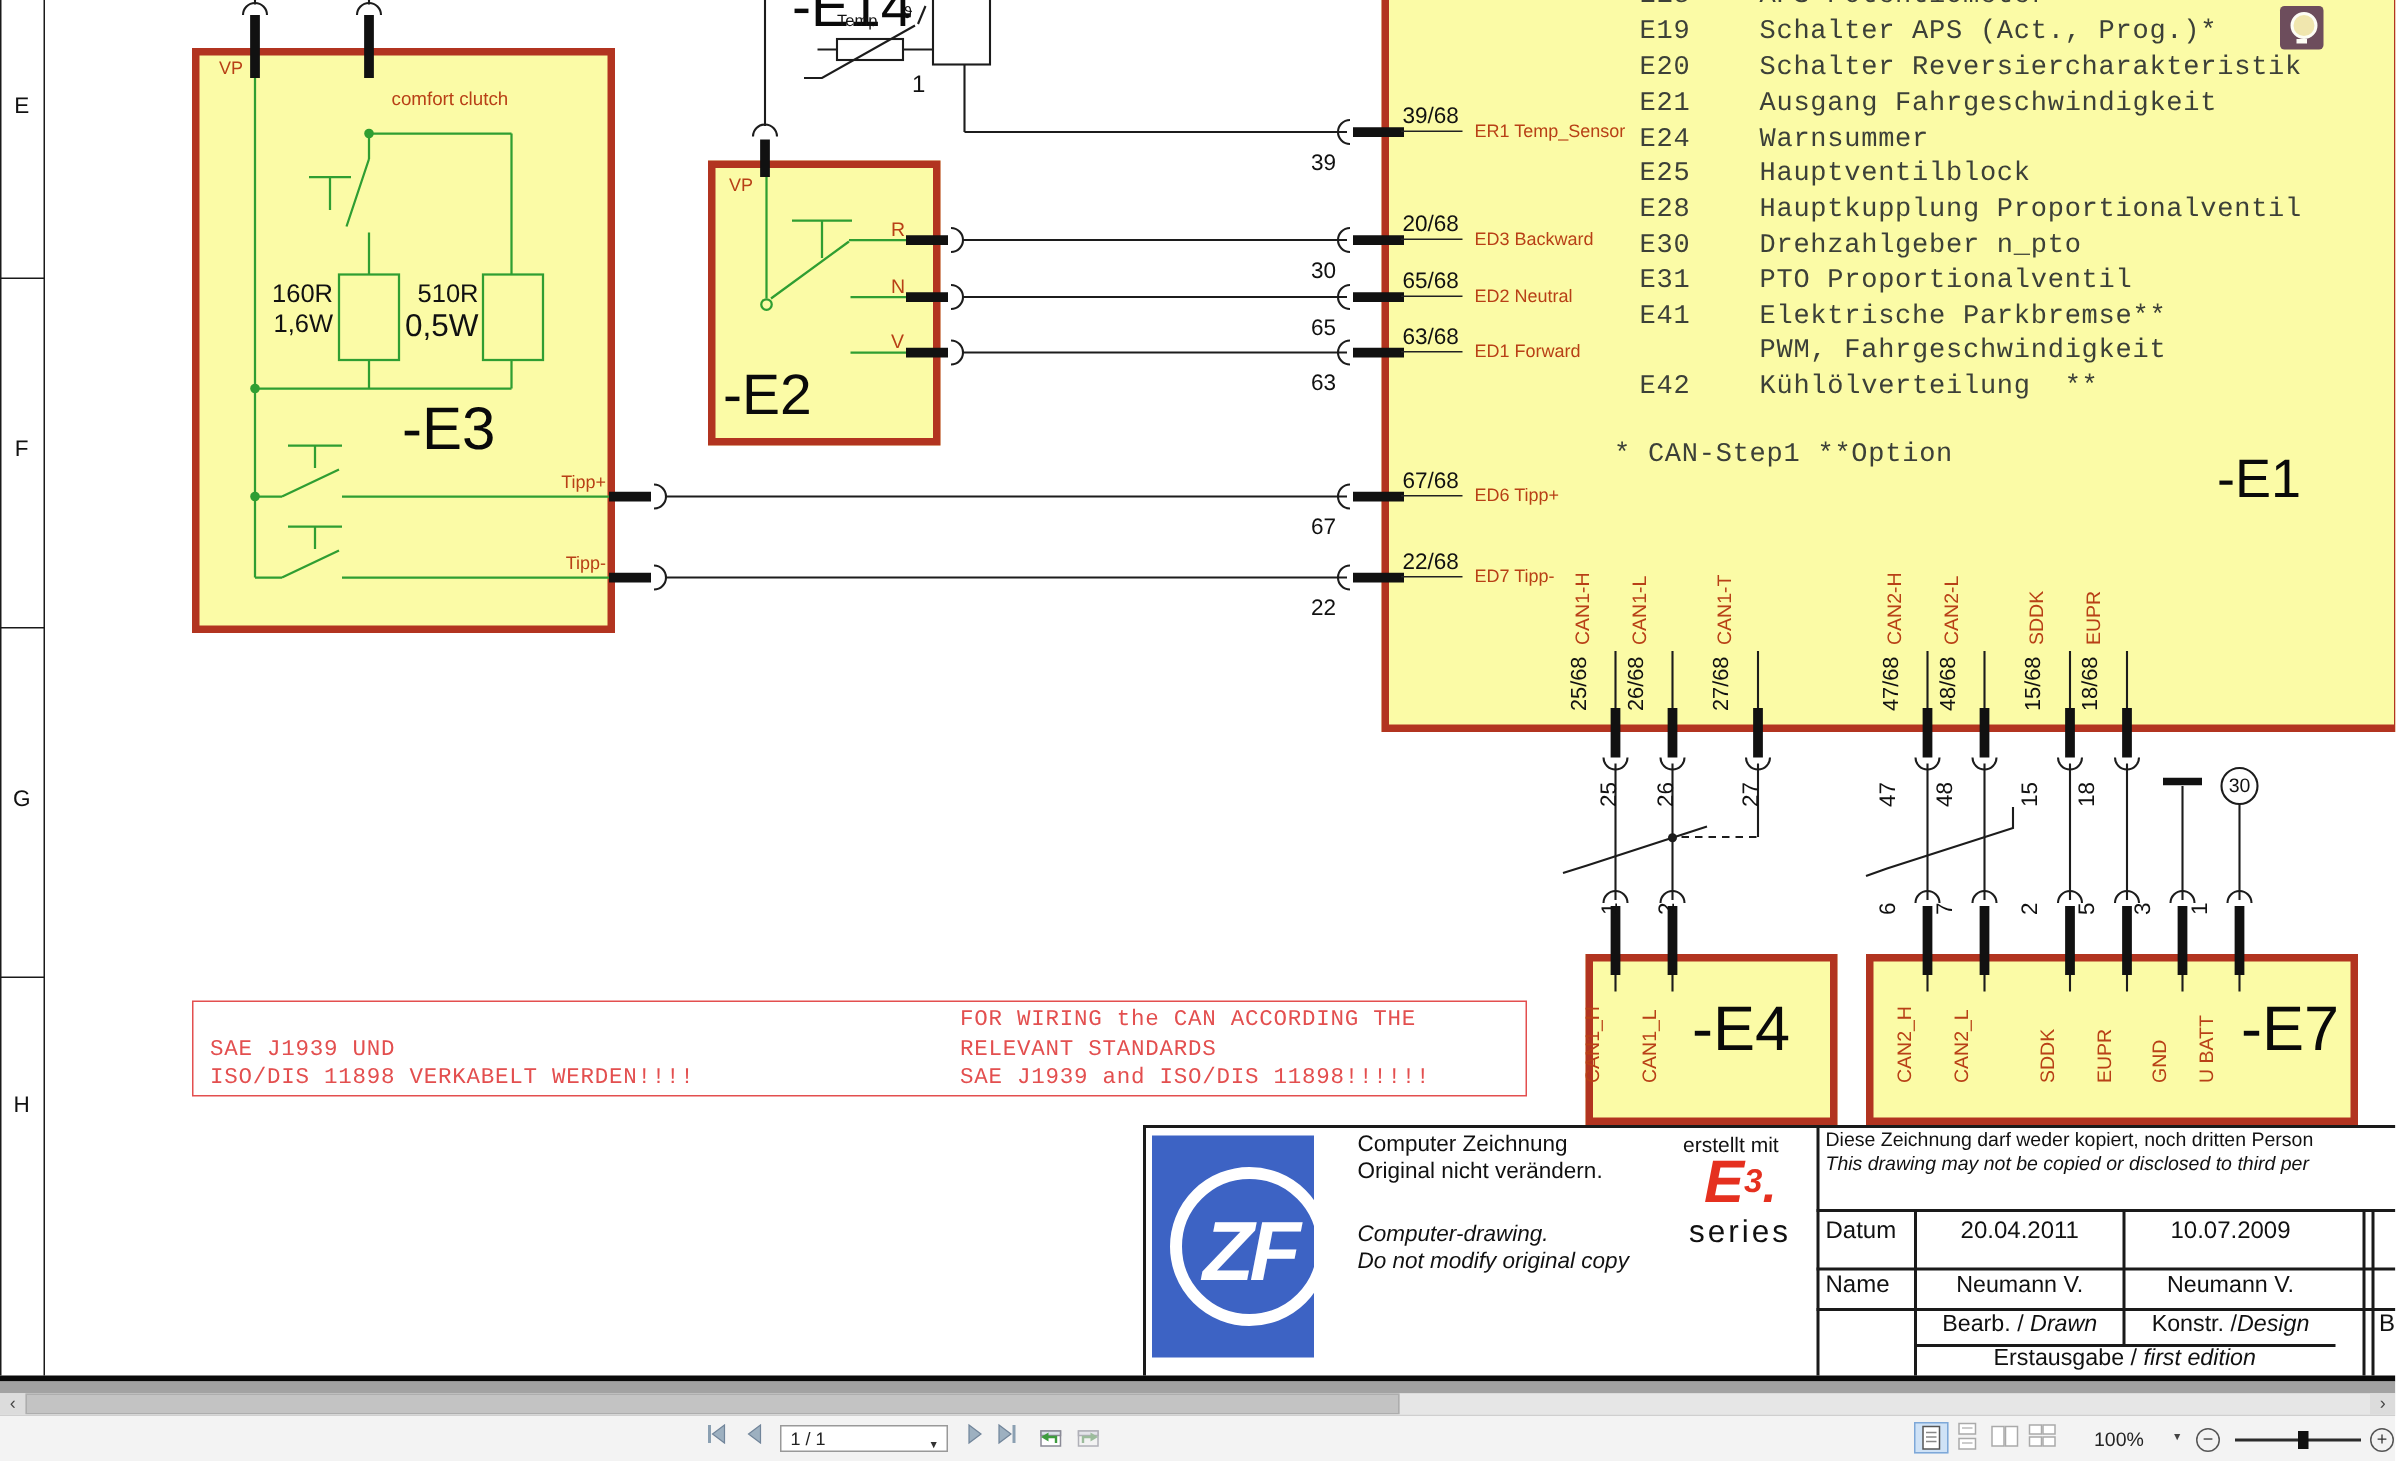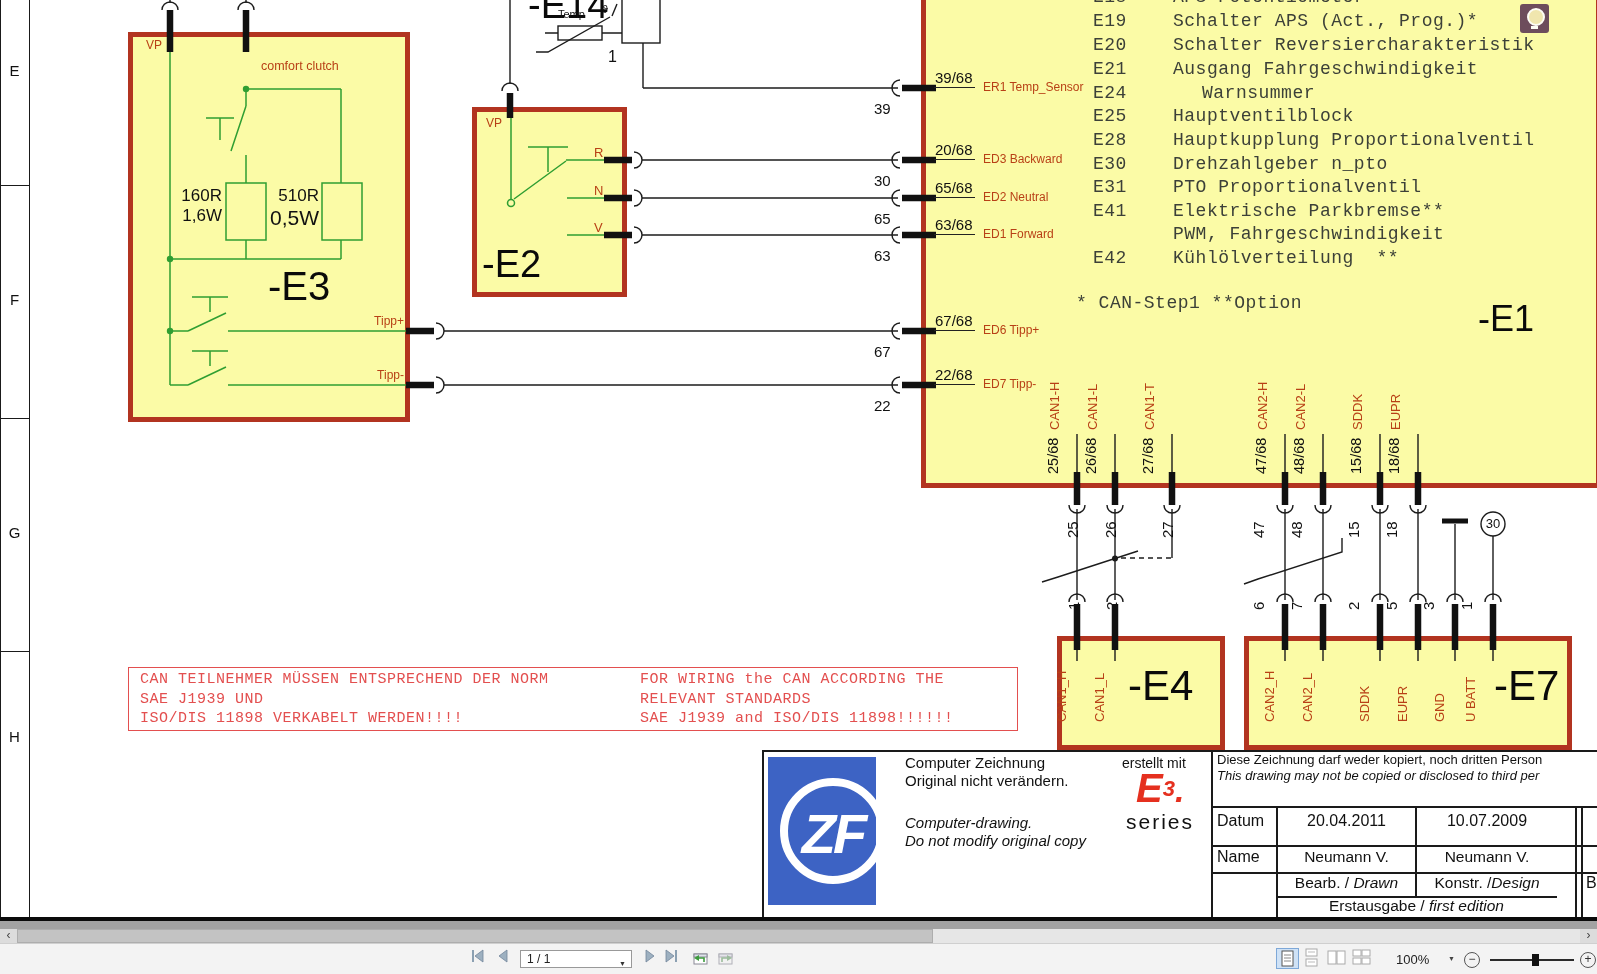--- a/index.html
+++ b/index.html
@@ -178,21 +178,21 @@
 
     <span class="mono" style="left:1093px;top:-13px;">E18</span>
     <span class="mono" style="left:1173px;top:-13px;">APS Potentiometer</span>
     <span class="mono" style="left:1093px;top:11px;">E19</span>
     <span class="mono" style="left:1173px;top:11px;">Schalter APS (Act., Prog.)*</span>
     <span class="mono" style="left:1093px;top:35px;">E20</span>
     <span class="mono" style="left:1173px;top:35px;">Schalter Reversiercharakteristik</span>
     <span class="mono" style="left:1093px;top:59px;">E21</span>
     <span class="mono" style="left:1173px;top:59px;">Ausgang Fahrgeschwindigkeit</span>
     <span class="mono" style="left:1093px;top:83px;">E24</span>
-    <span class="mono" style="left:1173px;top:83px;margin-left:29px;">Warnsummer</span>
+    <span class="mono" style="left:1173px;top:83px;">Warnsummer</span>
     <span class="mono" style="left:1093px;top:106px;">E25</span>
     <span class="mono" style="left:1173px;top:106px;">Hauptventilblock</span>
     <span class="mono" style="left:1093px;top:130px;">E28</span>
     <span class="mono" style="left:1173px;top:130px;">Hauptkupplung Proportionalventil</span>
     <span class="mono" style="left:1093px;top:154px;">E30</span>
     <span class="mono" style="left:1173px;top:154px;">Drehzahlgeber n_pto</span>
     <span class="mono" style="left:1093px;top:177px;">E31</span>
     <span class="mono" style="left:1173px;top:177px;">PTO Proportionalventil</span>
     <span class="mono" style="left:1093px;top:201px;">E41</span>
     <span class="mono" style="left:1173px;top:201px;">Elektrische Parkbremse**</span>
@@ -247,21 +247,20 @@
 
     <span class="vt vt-red" style="left:1277px;top:708px;">CAN2_H</span>
     <span class="vt vt-red" style="left:1315px;top:708px;">CAN2_L</span>
     <span class="vt vt-red" style="left:1372px;top:708px;">SDDK</span>
     <span class="vt vt-red" style="left:1410px;top:708px;">EUPR</span>
     <span class="vt vt-red" style="left:1447px;top:708px;">GND</span>
     <span class="vt vt-red" style="left:1478px;top:708px;">U BATT</span>
     <span class="bigname" style="left:1494px;top:662px;font-size:42px;">-E7</span>
 
     <div class="abs" style="left:128px;top:667px;width:890px;height:64px;border:1.5px solid var(--warn-red,#e34f4f);box-sizing:border-box;"></div>
-    <span class="mono warn" style="left:140px;top:671px;">CAN TEILNEHMER MÜSSEN ENTSPRECHEND DER NORM</span>
     <span class="mono warn" style="left:140px;top:691px;">SAE J1939 UND</span>
     <span class="mono warn" style="left:140px;top:710px;">ISO/DIS 11898 VERKABELT WERDEN!!!!</span>
     <span class="mono warn" style="left:640px;top:671px;">FOR WIRING the CAN ACCORDING THE</span>
     <span class="mono warn" style="left:640px;top:691px;">RELEVANT STANDARDS</span>
     <span class="mono warn" style="left:640px;top:710px;">SAE J1939 and ISO/DIS 11898!!!!!!</span>
 
     <div class="line" style="left:762px;top:750px;width:835px;height:2px;"></div>
     <div class="line" style="left:762px;top:750px;width:2px;height:167px;"></div>
     <div class="line" style="left:1211px;top:750px;width:2px;height:167px;"></div>
 

